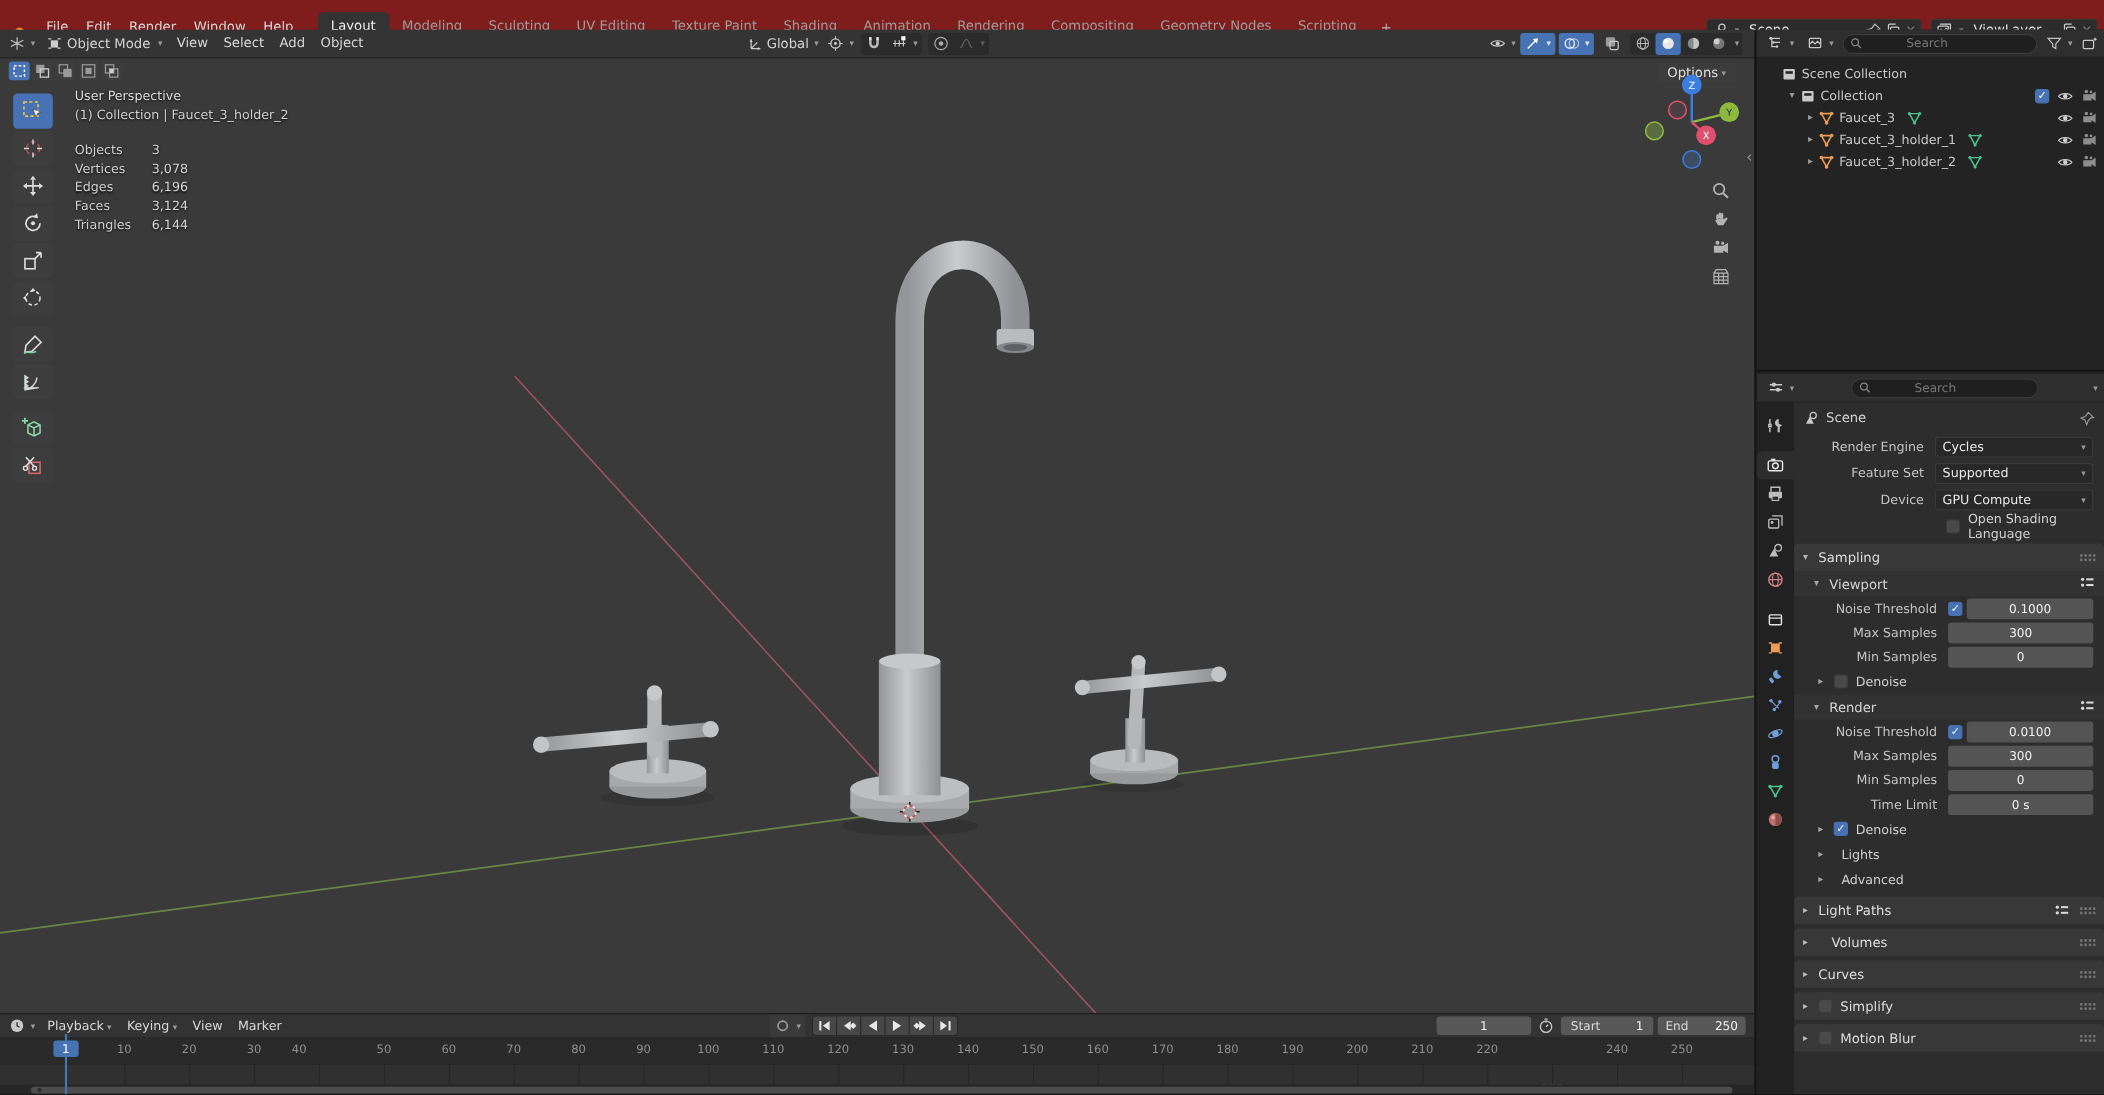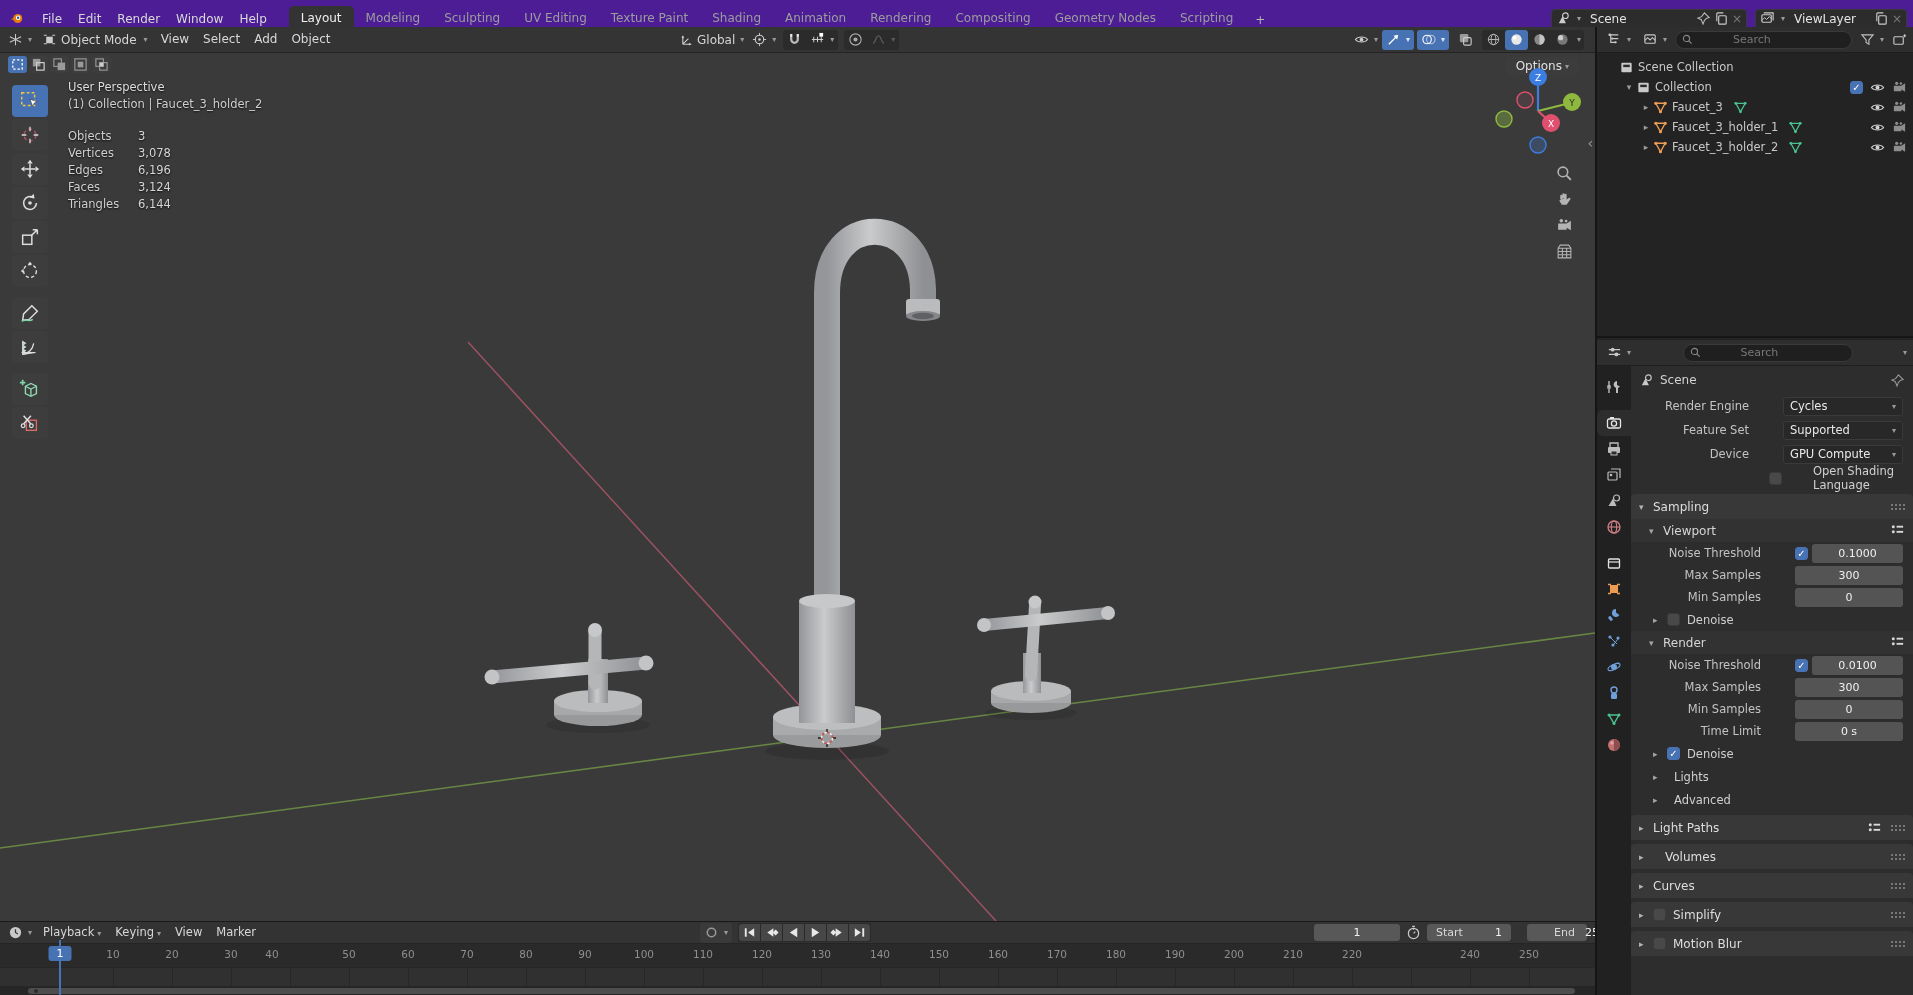--- a/index.html
+++ b/index.html
@@ -7,22 +7,22 @@
   #app{
     position:relative; width:1913px; height:995px; overflow:hidden;
     background:#1d1d1d; font-family:"DejaVu Sans","Liberation Sans",sans-serif;
     font-size:12px; color:#d5d5d5; user-select:none;
   }
   .icn{display:inline-flex; width:15px; height:15px; align-items:center; justify-content:center; flex:none;}
   .icn svg{width:100%; height:100%;}
   .car{font-size:8px; color:#9a9a9a; margin-left:3px;}
 
   
-  #topbar{position:absolute; left:0; top:0; width:1913px; height:38px; background:#4c1d95;
-    display:flex; align-items:center; border-bottom:1px solid #111;}
+  #topbar{position:absolute; left:0; top:0; width:1913px; height:38px; background:#7f1d1d;
+    display:flex; align-items:flex-end; border-bottom:1px solid #111;}
   #logo{width:34px; display:flex; justify-content:center;}
   .menu-item{padding:0 8px; line-height:26px; color:#d8d8d8; cursor:default;}
   #workspace-tabs{display:flex; margin-left:14px; height:27px; align-items:flex-end;}
   .ws-tab{padding:4px 12px 5px; color:#9d9d9d; border-radius:5px 5px 0 0; line-height:17px;}
   .ws-tab.active{background:#333333; color:#efefef;}
   .ws-add{padding:4px 10px 5px; color:#b5b5b5;}
   #topbar-right{margin-left:auto; display:flex; gap:8px; padding-right:6px;}
   .id-selector{display:flex; align-items:center; background:#2c2c2c; border:1px solid #3a3a3a;
     border-radius:4px; height:20px; padding:0 4px; gap:3px;}
   .id-selector .val{color:#e3e3e3; padding:0 6px; flex:1;}
@@ -112,21 +112,21 @@
   #properties{position:absolute; left:0; top:313px; width:100%; height:655px; background:#262626;}
   #prop-header{height:26px; background:#2e2e2e; display:flex; align-items:center; padding:0 6px; gap:6px; border-bottom:1px solid #1e1e1e;}
   #prop-tabs{position:absolute; left:0; top:26px; bottom:0; width:34px; background:#212121; display:flex; flex-direction:column; align-items:center; padding-top:8px;}
   .ptab{width:34px; height:26px; display:flex; align-items:center; justify-content:center;}
   .ptab .icn{width:16px; height:16px;}
   .ptab.active{background:#2d2d2d; border-radius:6px 0 0 6px;}
   .ptab.gap{margin-top:10px;}
   #prop-content{position:absolute; left:34px; right:0; top:26px; bottom:0; background:#2d2d2d; overflow:hidden;}
   #prop-breadcrumb{display:flex; align-items:center; height:28px; padding:0 8px; gap:6px; color:#d2d2d2;}
   #prop-breadcrumb .pin{margin-left:auto;}
-  .prow{display:flex; align-items:center; height:24px; padding:0 10px 0 0;gap:24px;}
+  .prow{display:flex; align-items:center; height:24px; padding:0 10px 0 0;}
   .prow .plabel{width:128px; text-align:right; padding-right:10px; color:#c3c3c3; font-size:11.5px; flex:none;}
   .pwidget{flex:1; display:flex; align-items:center; gap:4px;}
   .dropdown{flex:1; background:#282828; border:1px solid #3a3a3a; border-radius:3px; height:19px; display:flex; align-items:center; padding:0 6px; color:#e8e8e8; font-size:11.5px;}
   .dropdown .car{margin-left:auto;}
   .valuebox{flex:1; background:#545454; border-radius:3px; height:19px; display:flex; align-items:center; justify-content:center; color:#f0f0f0; font-size:11px;}
   .cb{width:13px; height:13px; border-radius:3px; background:#494949; border:1px solid #3a3a3a; flex:none;
       display:flex; align-items:center; justify-content:center; color:#fff; font-size:10px;}
   .cb.checked{background:var(--accent); border-color:var(--accent);}
   .cb-label{margin-left:7px; color:#d0d0d0; font-size:11.5px;}
   .panel-hdr{display:flex; align-items:center; height:25px; background:#383838; margin-top:4px; padding:0 8px; border-radius:4px 4px 0 0; color:#dedede;}
@@ -724,21 +724,21 @@
           <span class="icn" style="margin:0 2px;">
               <svg viewBox="0 0 16 16">
                 <circle cx="8" cy="9" r="5.5" fill="none" stroke="#c9c9c9" stroke-width="1.3"></circle>
                 <path d="M6.5 1.5h3M8 3v2M8 9l2-2" stroke="#c9c9c9" stroke-width="1.3" fill="none"></path>
               </svg>
             </span>
           <span class="tl-field" style="width:84px; justify-content:space-between; padding:0 9px;">
             <span class="lbl">Start</span>
               <span>1</span>
           </span>
-          <span class="tl-field" style="width:60px; justify-content:space-between; padding:0 27px;margin-left:12px;">
+          <span class="tl-field" style="width:80px; justify-content:space-between; padding:0 7px;">
             <span class="lbl">End</span>
               <span>250</span>
           </span>
         </div>
       </div>
       <div id="tl-ruler">
         <span id="playhead-badge" style="left: 59.9px;">1</span>
       <span class="fr-label" style="left: 113px;">10</span>
           <span class="fr-label" style="left: 172px;">20</span>
           <span class="fr-label" style="left: 231px;">30</span>

